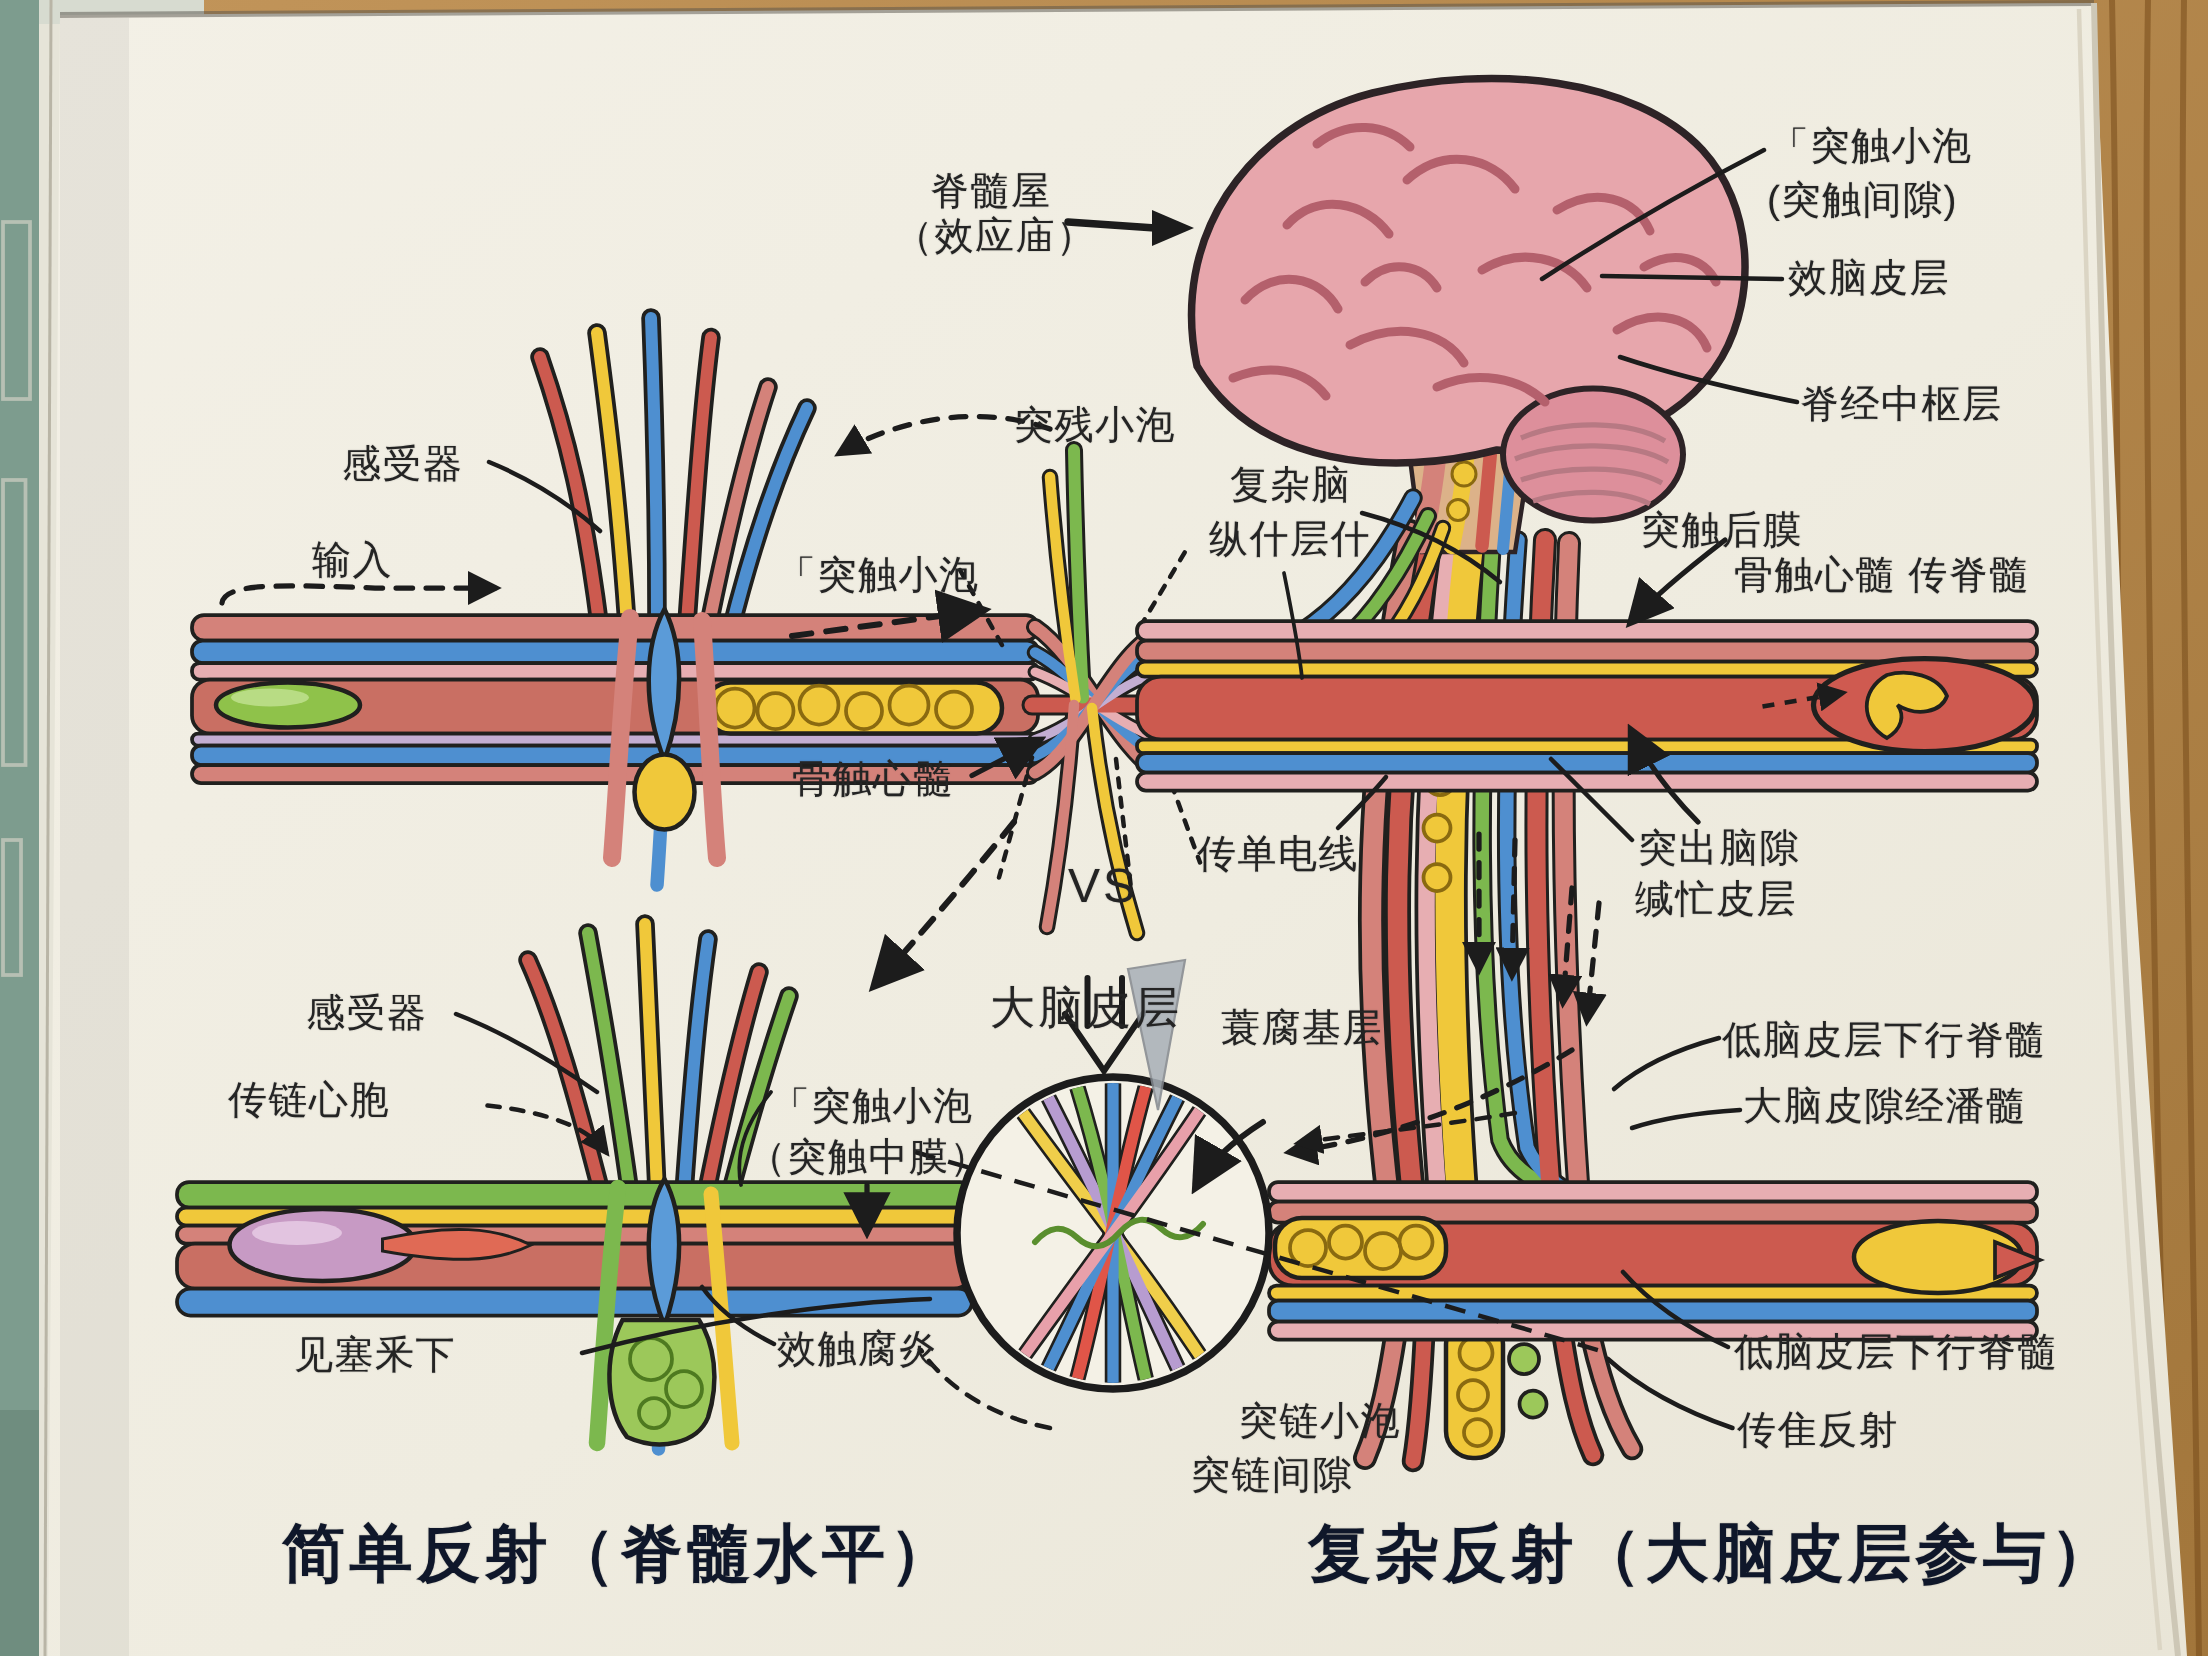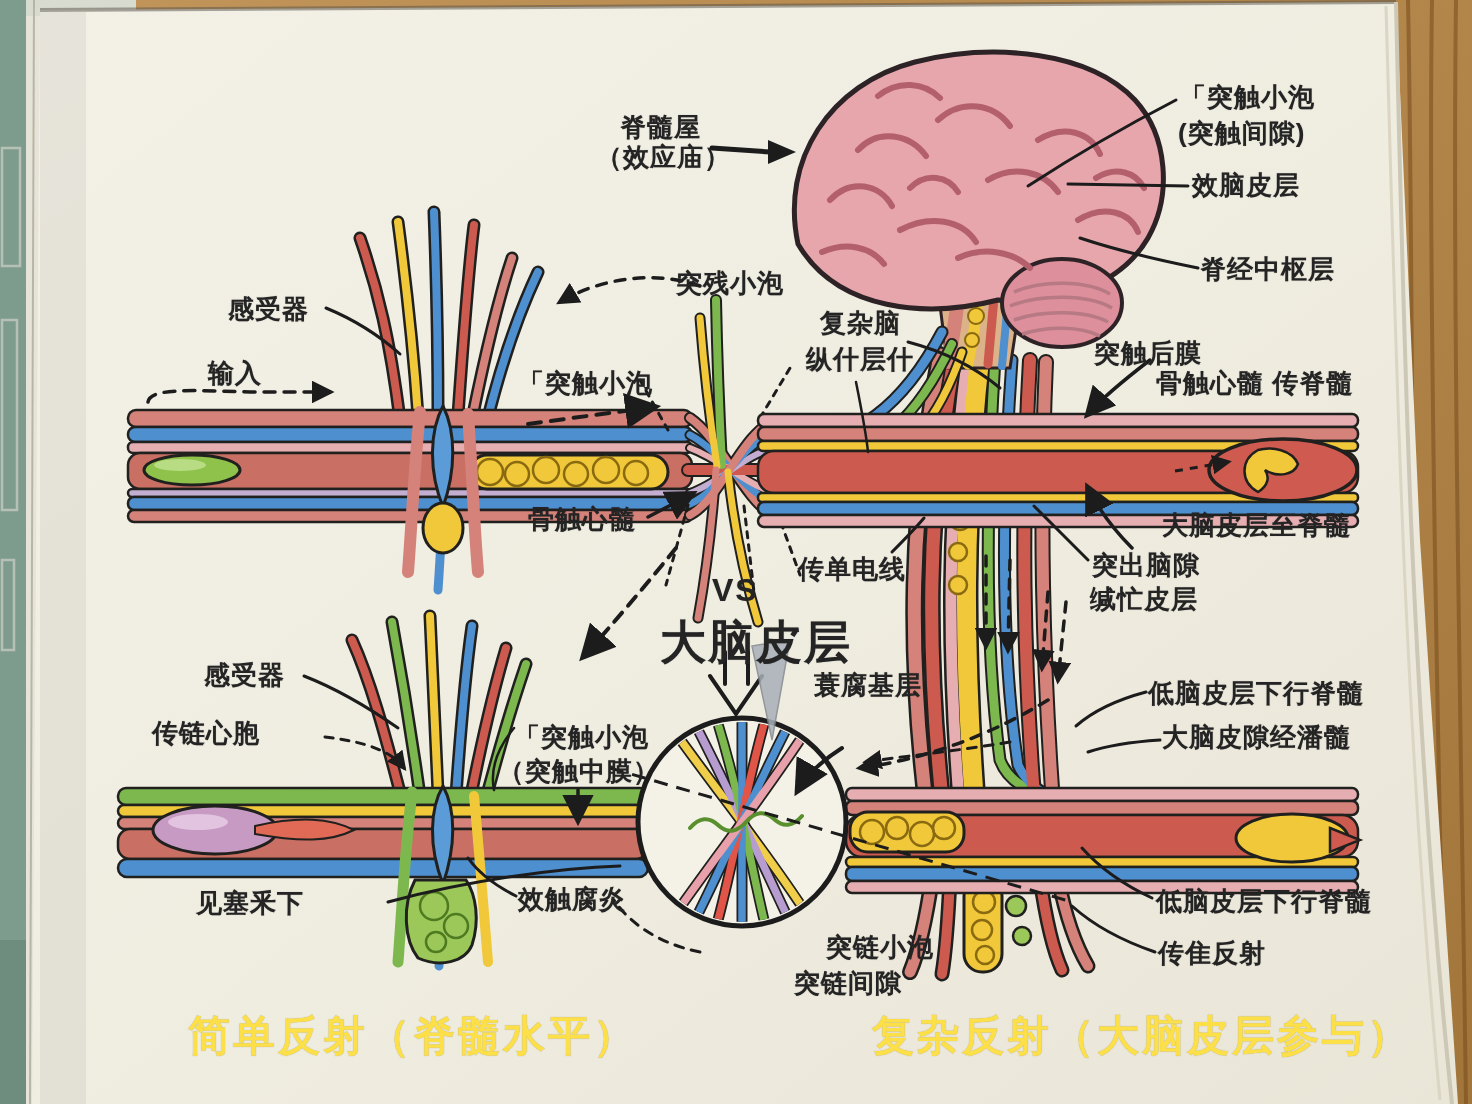--- a/index.html
+++ b/index.html
@@ -1,24 +1,24 @@
 <!DOCTYPE html>
 <html><head>
 <meta charset="utf-8">
 <style>
   html,body{margin:0;padding:0;background:#8a6a3a;}
   .stage{position:relative;width:1472px;height:1104px;overflow:hidden;
          font-family:"Liberation Sans","DejaVu Sans",sans-serif;}
   .stage svg{position:absolute;inset:0;z-index:1;}
   .labels{position:absolute;inset:0;z-index:2;pointer-events:none;}
-  .lbl{position:absolute;font-weight:700;color:#242424;white-space:nowrap;
+  .lbl{position:absolute;font-weight:400;color:#242424;white-space:nowrap;
        font-size:26px;letter-spacing:1px;text-shadow:0 0 1px rgba(30,30,30,.35);}
   .lbl.vs{font-size:32px;letter-spacing:2px;}
-  .lbl.vssub{font-size:46px;letter-spacing:2px;}
-  .lbl.title{font-size:42px;font-weight:800;letter-spacing:3px;color:#fde047;}
+  .lbl.vssub{font-size:30px;letter-spacing:2px;margin-top:40px;}
+  .lbl.title{font-size:42px;font-weight:800;letter-spacing:3px;color:#0f172a;}
 </style>
 </head>
 <body>
 
 <div class="stage">
 
 <svg viewBox="0 0 1472 1104" width="1472" height="1104">
   <defs>
     <marker id="ah" viewBox="0 0 10 10" refX="8" refY="5" markerWidth="6.5" markerHeight="6.5" orient="auto-start-reverse">
       <path d="M0,0 L10,5 L0,10 z" fill="#1c1c1c"></path>
@@ -422,21 +422,20 @@
 
 <div class="labels">
   <div class="lbl" style="left:620px;top:110px">脊髓屋</div>
   <div class="lbl" style="left:596px;top:140px">（效应庙）</div>
   <div class="lbl" style="left:1180px;top:80px">「突触小泡</div>
   <div class="lbl" style="left:1178px;top:116px">(突触间隙)</div>
   <div class="lbl" style="left:1192px;top:168px">效脑皮层</div>
   <div class="lbl" style="left:1200px;top:252px">脊经中枢层</div>
   <div class="lbl" style="left:1094px;top:336px">突触后膜</div>
   <div class="lbl" style="left:1156px;top:366px">骨触心髓 传脊髓</div>
-  <div class="lbl" style="left:1162px;top:508px">大脑皮层至脊髓</div>
   <div class="lbl" style="left:1092px;top:548px">突出脑隙</div>
   <div class="lbl" style="left:1090px;top:582px">缄忙皮层</div>
   <div class="lbl" style="left:228px;top:292px">感受器</div>
   <div class="lbl" style="left:208px;top:356px">输入</div>
   <div class="lbl" style="left:518px;top:366px">「突触小泡</div>
   <div class="lbl" style="left:528px;top:502px">骨触心髓</div>
   <div class="lbl" style="left:676px;top:266px">突残小泡</div>
   <div class="lbl" style="left:820px;top:306px">复杂脑</div>
   <div class="lbl" style="left:806px;top:342px">纵什层什</div>
   <div class="lbl" style="left:798px;top:552px">传单电线</div>

